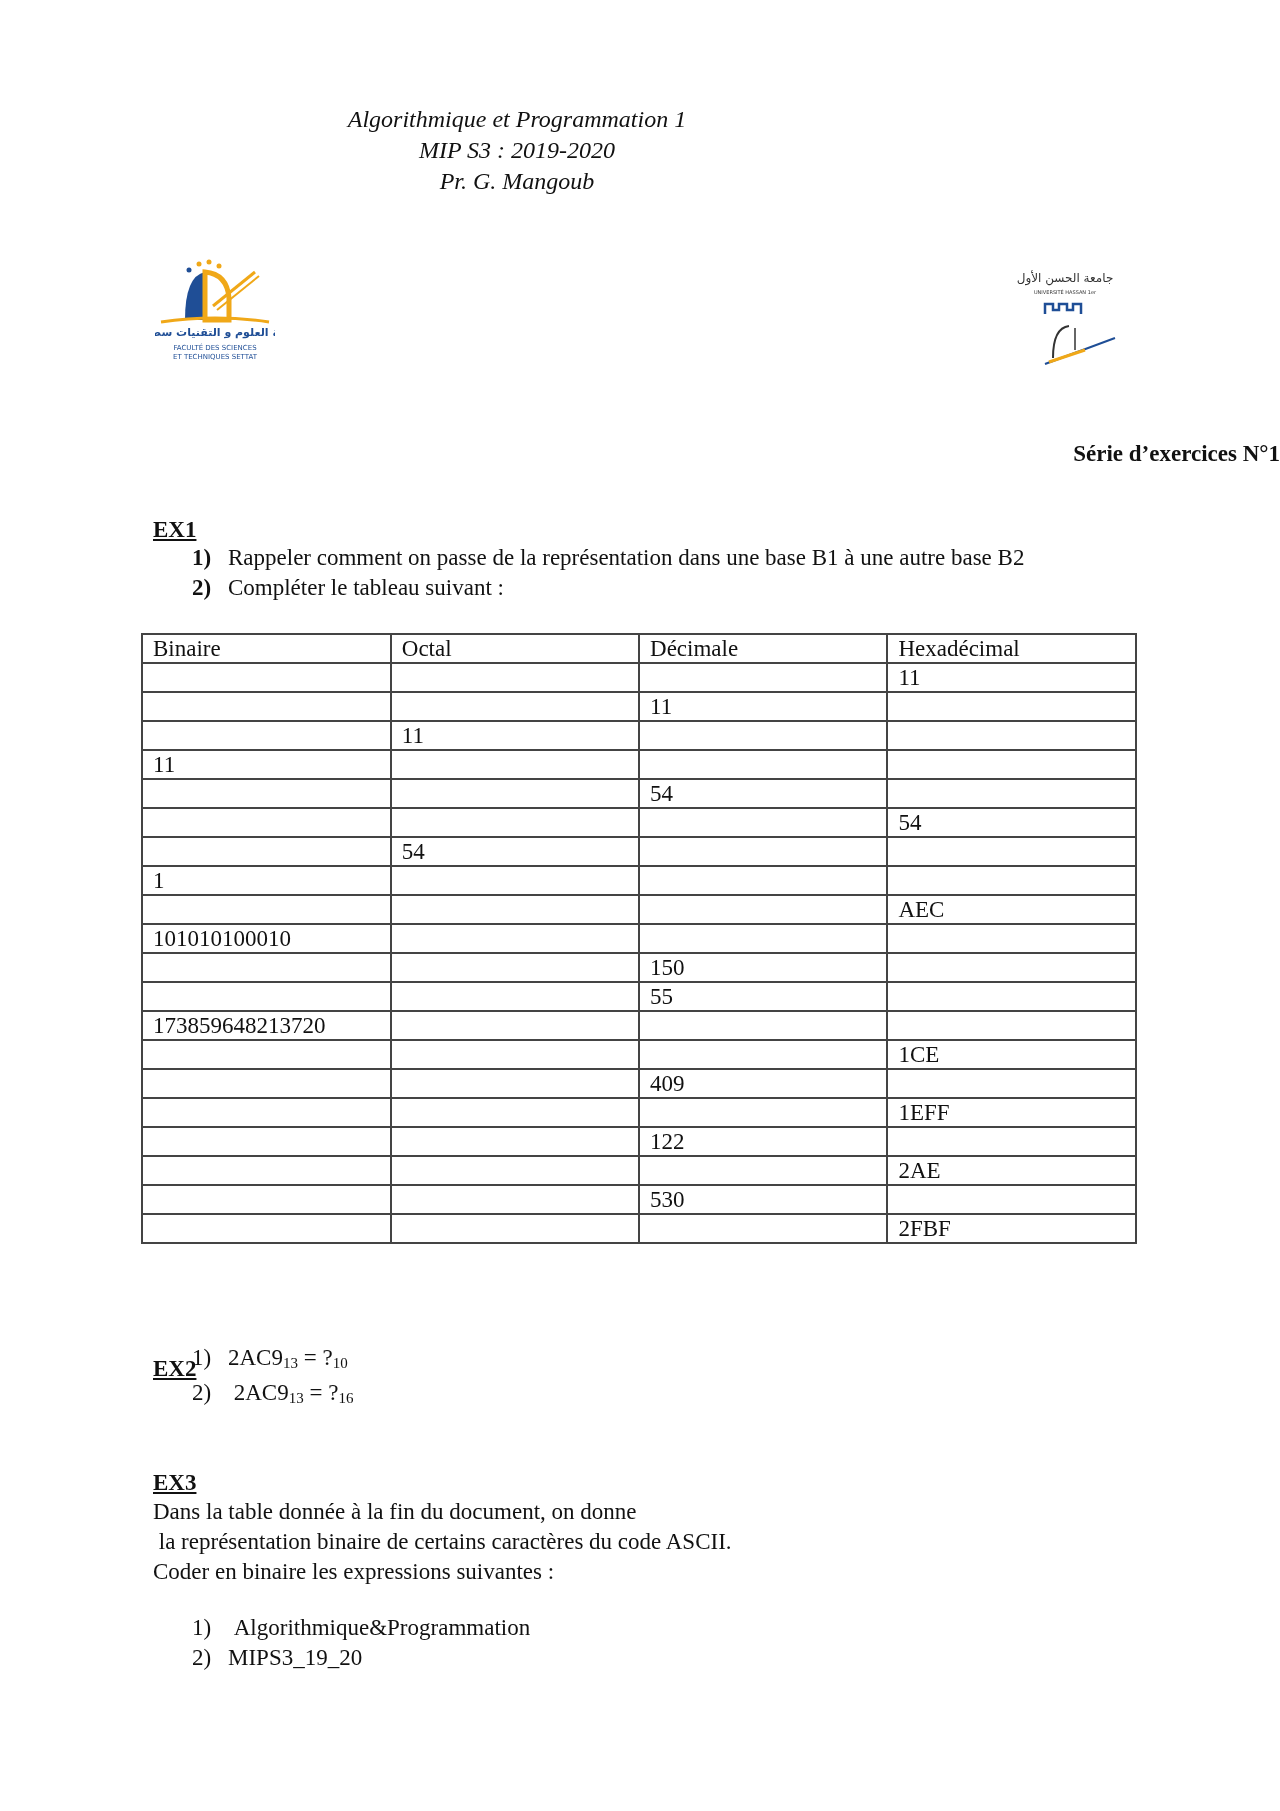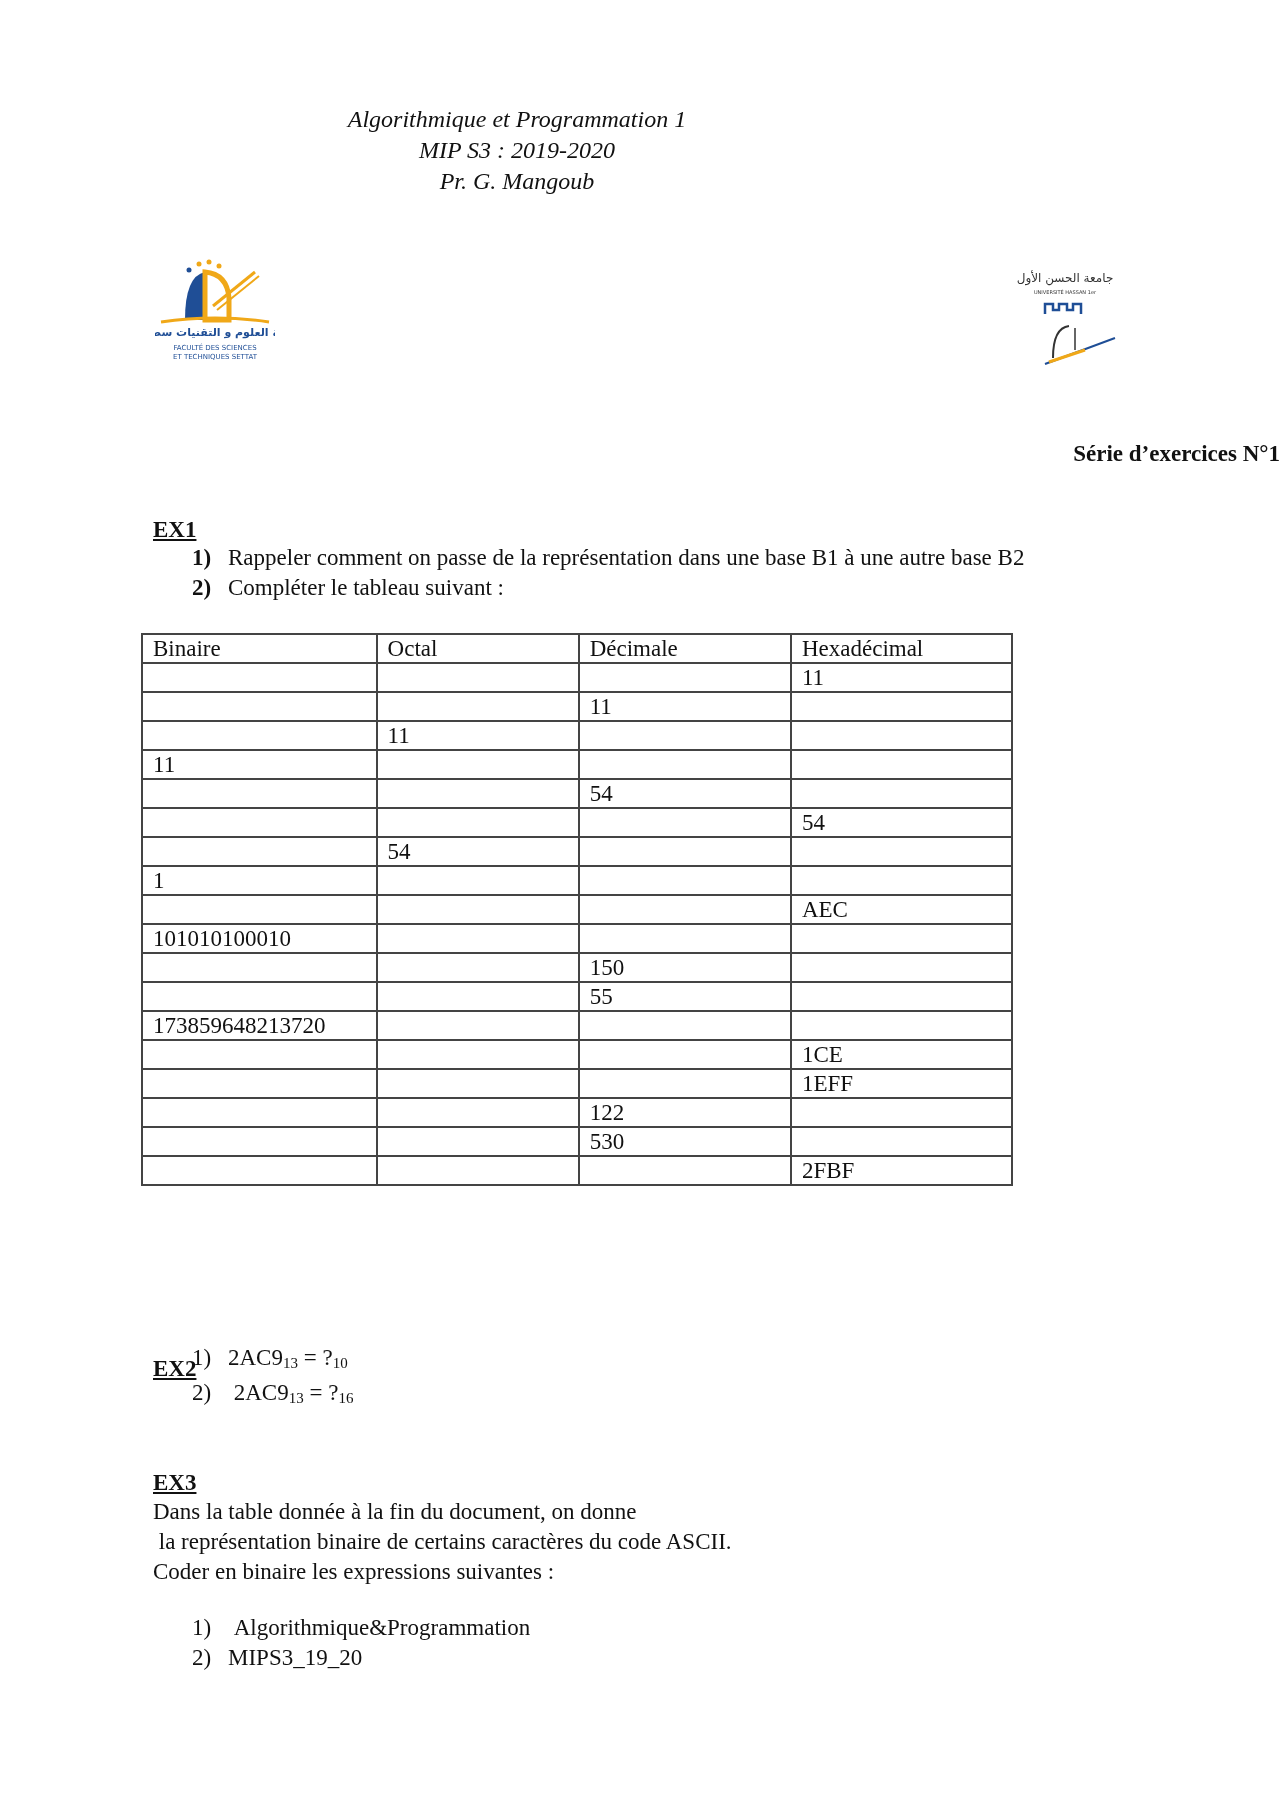--- a/index.html
+++ b/index.html
@@ -6,21 +6,21 @@
   body { width:1280px; height:1811px; position:relative; font-family:"Liberation Serif", serif; color:#111; overflow:hidden; }
   .header { position:absolute; top:104px; left:0; width:1034px; text-align:center; font-style:italic; font-size:24px; line-height:31px; }
   .header div { margin-left:0; }
   .logo-left { position:absolute; left:155px; top:258px; width:120px; height:112px; }
   .logo-right { position:absolute; left:1005px; top:268px; width:120px; height:112px; }
   .title { position:absolute; top:441px; left:0; width:1280px; text-align:right; font-weight:bold; font-size:23px; }
   .ex-label { position:absolute; left:153px; font-weight:bold; font-size:23px; text-decoration:underline; }
   .list { position:absolute; left:192px; font-size:23px; line-height:30px; }
   .list .num { display:inline-block; width:36px; font-weight:bold; }
   .list.plain .num { font-weight:normal; }
-  table.conv { position:absolute; left:141px; top:633px; width:872px; border-collapse:collapse; font-size:23px; }
+  table.conv { position:absolute; left:141px; top:633px; width:996px; border-collapse:collapse; font-size:23px; }
   table.conv td { border:2px solid #444; height:27px; padding:0 10px; vertical-align:bottom; line-height:27px; width:227px; }
   sub { font-size:15px; vertical-align:-3px; }
   .para { position:absolute; left:153px; font-size:23px; line-height:30px; }
 </style>
 </head>
 <body>
 
 <div class="header">
   <div>Algorithmique et Programmation 1</div>
   <div>MIP S3 : 2019-2020</div>
@@ -148,28 +148,40 @@
       </tr>
       <tr>
         <td></td>
         <td></td>
         <td></td>
         <td>1CE</td>
       </tr>
       <tr>
         <td></td>
         <td></td>
+        <td>409</td>
+        <td></td>
+      </tr>
+      <tr>
+        <td></td>
+        <td></td>
         <td></td>
         <td>1EFF</td>
       </tr>
       <tr>
         <td></td>
         <td></td>
         <td>122</td>
         <td></td>
+      </tr>
+      <tr>
+        <td></td>
+        <td></td>
+        <td></td>
+        <td>2AE</td>
       </tr>
       <tr>
         <td></td>
         <td></td>
         <td>530</td>
         <td></td>
       </tr>
       <tr>
         <td></td>
         <td></td>

